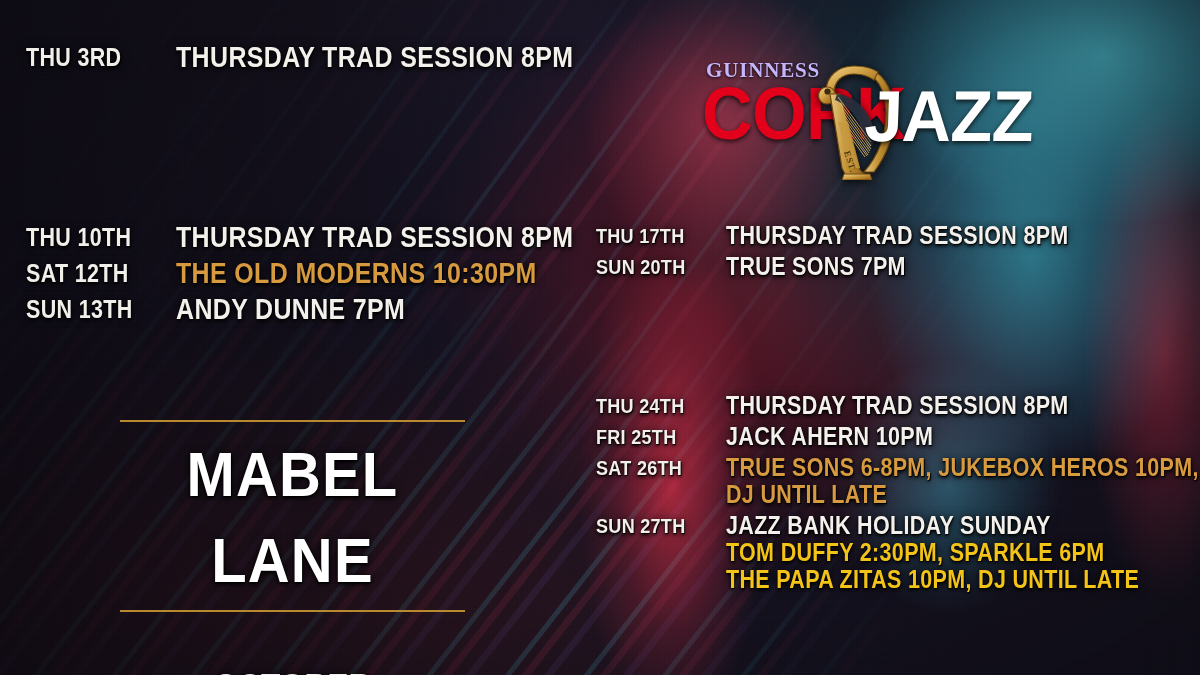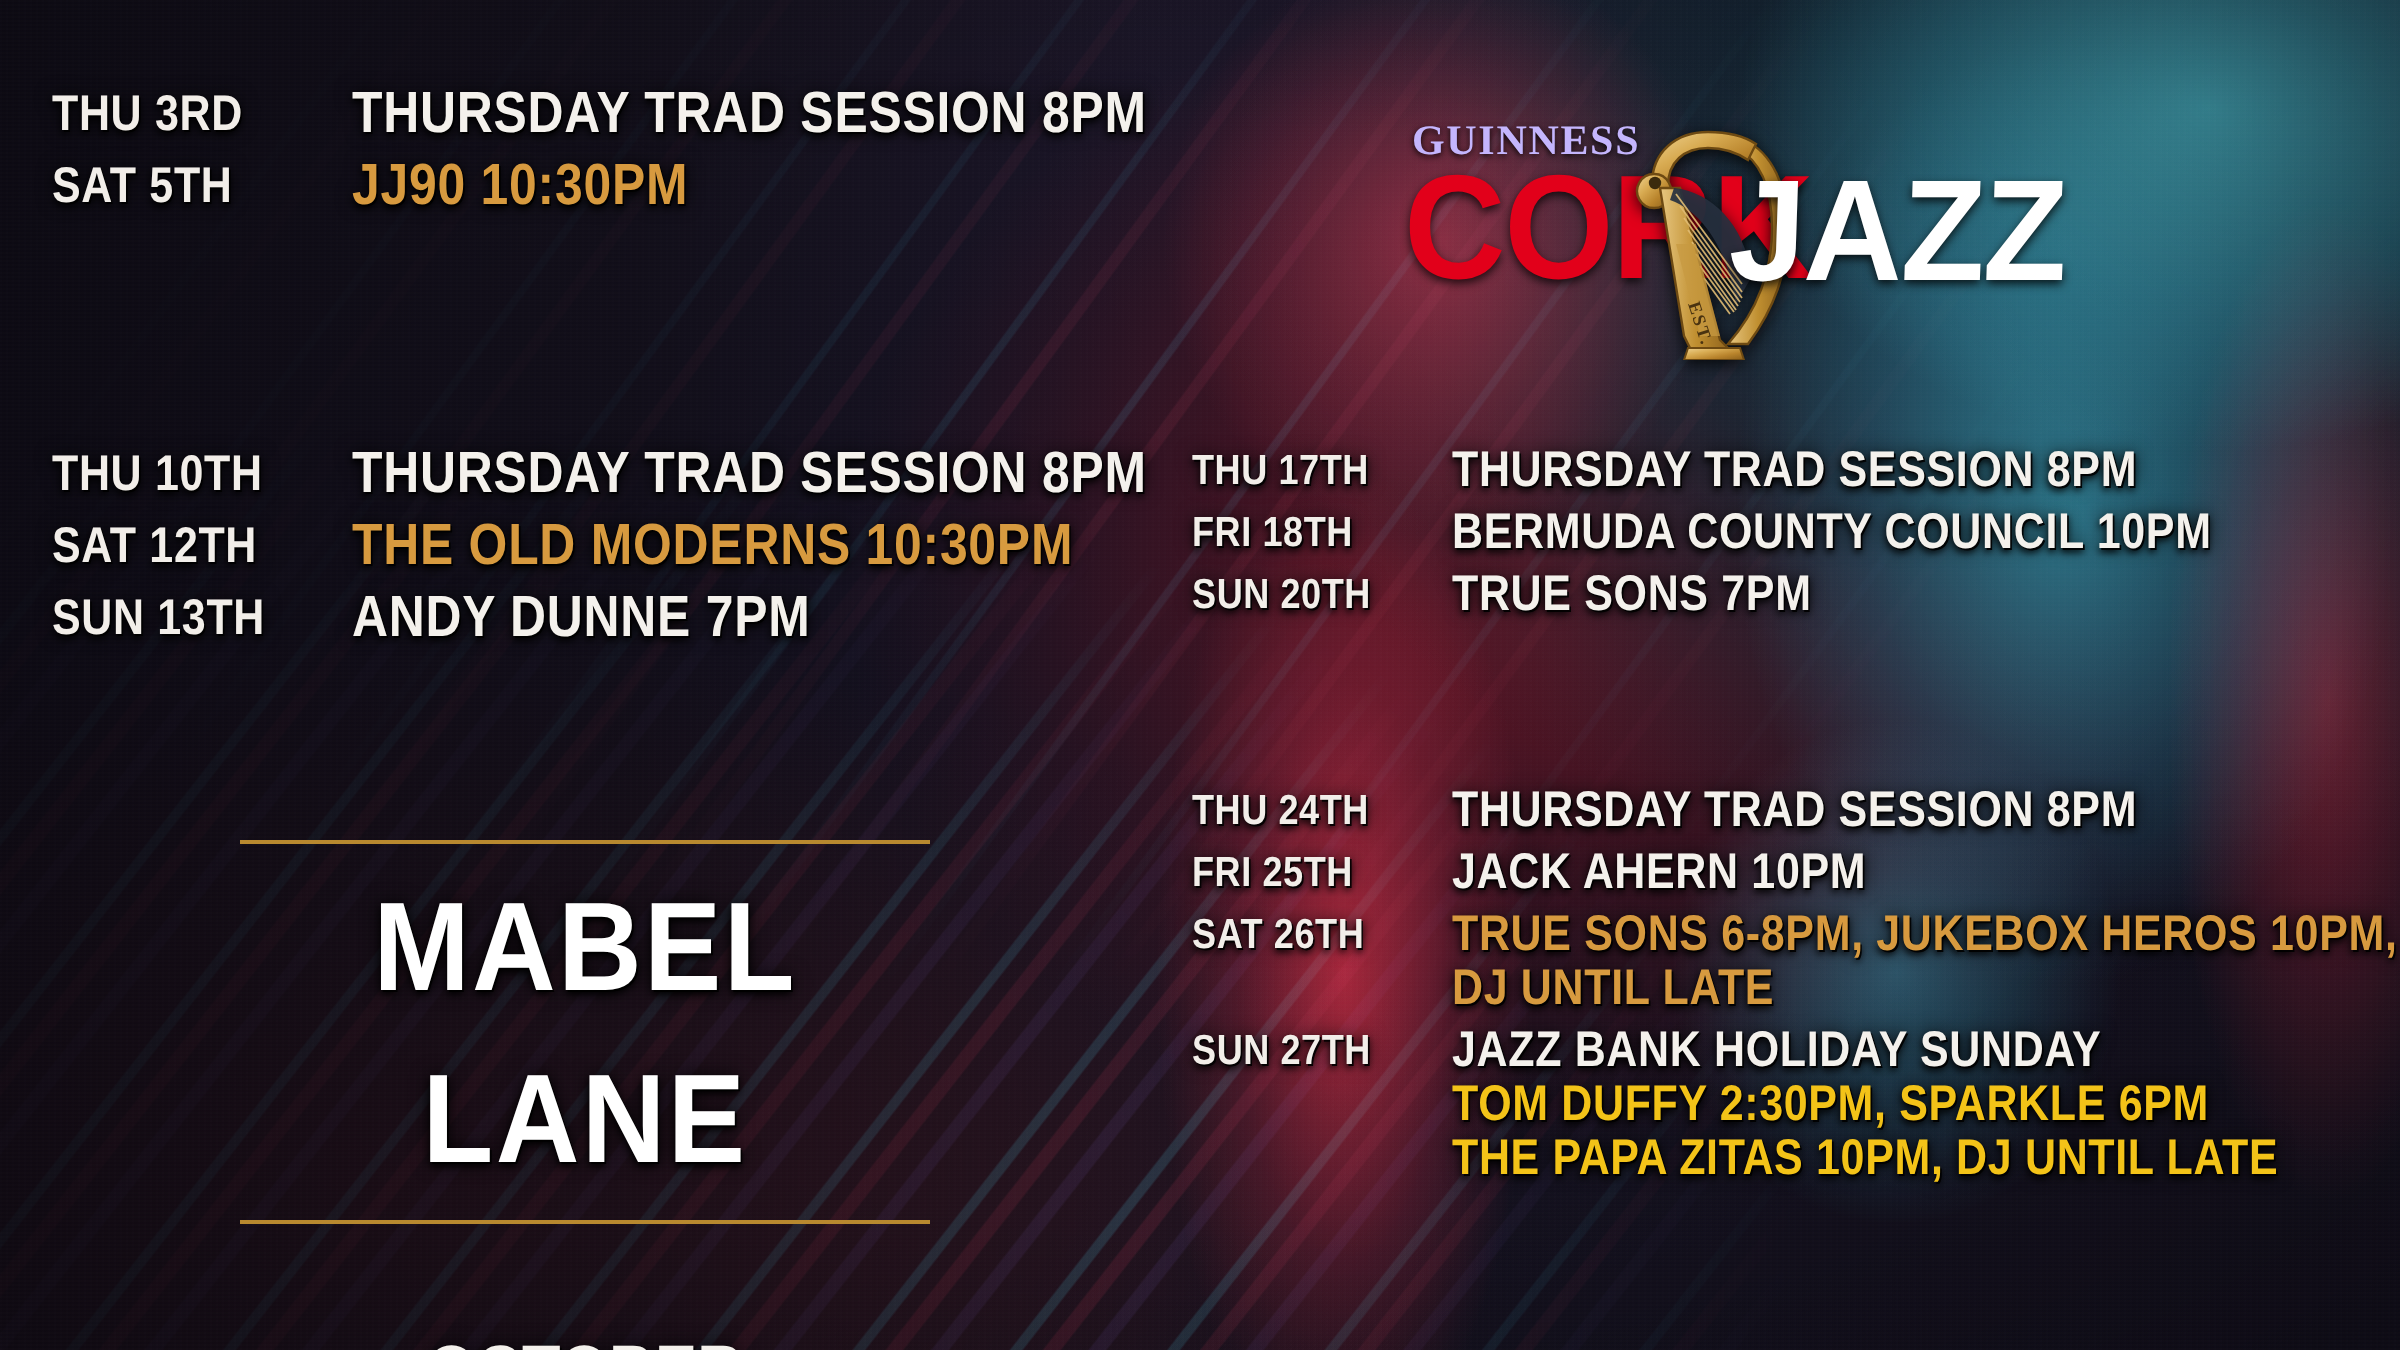--- a/index.html
+++ b/index.html
@@ -223,26 +223,20 @@
   <div class="bg-layer bg-vignette"></div>
   <div class="bg-layer bg-grain"></div>
 
   <div class="block col-left" id="blk1">
       <div class="row">
         <div class="date cond shadowed">THU 3RD</div>
         <div class="evt cond shadowed">
           <span class="sub white">THURSDAY TRAD SESSION 8PM</span>
         </div>
       </div>
-      <div class="row">
-        <div class="date cond shadowed">SAT 5TH</div>
-        <div class="evt cond shadowed">
-          <span class="sub gold">JJ90 10:30PM</span>
-        </div>
-      </div>
     </div>
   <div class="block col-left" id="blk2">
       <div class="row">
         <div class="date cond shadowed">THU 10TH</div>
         <div class="evt cond shadowed">
           <span class="sub white">THURSDAY TRAD SESSION 8PM</span>
         </div>
       </div>
       <div class="row">
         <div class="date cond shadowed">SAT 12TH</div>
@@ -255,26 +249,20 @@
         <div class="evt cond shadowed">
           <span class="sub white">ANDY DUNNE 7PM</span>
         </div>
       </div>
     </div>
   <div class="block col-right" id="blk3">
       <div class="row">
         <div class="date cond shadowed">THU 17TH</div>
         <div class="evt cond shadowed">
           <span class="sub white">THURSDAY TRAD SESSION 8PM</span>
-        </div>
-      </div>
-      <div class="row">
-        <div class="date cond shadowed">FRI 18TH</div>
-        <div class="evt cond shadowed">
-          <span class="sub white">BERMUDA COUNTY COUNCIL 10PM</span>
         </div>
       </div>
       <div class="row">
         <div class="date cond shadowed">SUN 20TH</div>
         <div class="evt cond shadowed">
           <span class="sub white">TRUE SONS 7PM</span>
         </div>
       </div>
     </div>
   <div class="block col-right" id="blk4">

